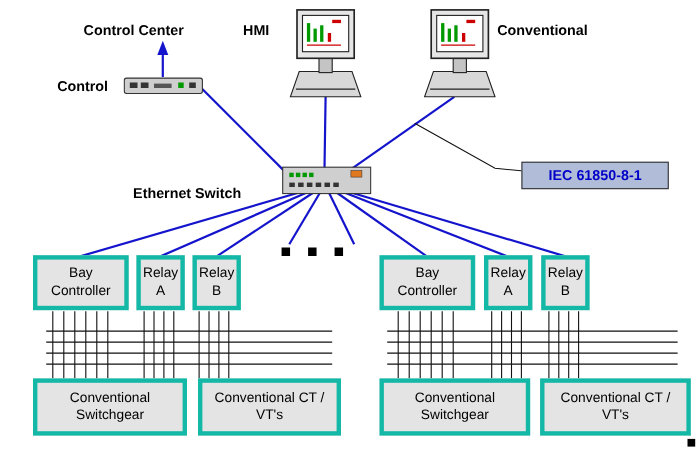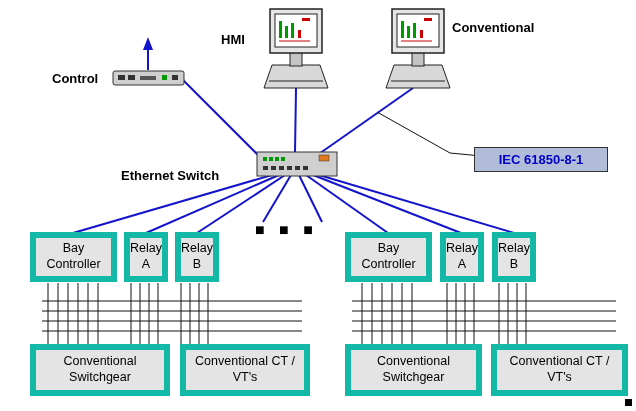--- a/index.html
+++ b/index.html
@@ -5,21 +5,21 @@
   html,body{margin:0;padding:0;background:#fff;}
   .canvas{
     position:relative;width:636px;height:411px;background:#ffffff;
     font-family:"Liberation Sans", sans-serif;color:#000;overflow:hidden;
   }
   .abs{position:absolute;}
   svg.layer{position:absolute;left:0;top:0;width:636px;height:411px;}
   .lbl{position:absolute;font-size:13px;font-weight:bold;white-space:nowrap;}
   .box{
     position:absolute;background:var(--box-fill,#e4e4e4);
-    border:6px solid #14b8a6;display:flex;align-items:center;justify-content:center;
+    border:4px solid #14b8a6;display:flex;align-items:center;justify-content:center;
     text-align:center;font-size:12.5px;line-height:1.25;padding:2px 6px;box-sizing:border-box;
   }
   .iec{
     position:absolute;background:var(--iec-fill,#b0bcd8);border:1px solid #333;
     color:var(--iec-text,#0000c8);font-weight:bold;font-size:13px;
     display:flex;align-items:center;justify-content:center;box-sizing:border-box;
   }
   .dots{position:absolute;font-size:16px;letter-spacing:5px;white-space:nowrap;}
   .blue line{stroke:var(--connection-blue,#1414cc);stroke-width:2;}
   .bluefill{fill:var(--connection-blue,#1414cc);stroke:none;}
@@ -103,22 +103,23 @@
     <rect x="19" y="6" width="4" height="4" fill="#009900"></rect>
     <rect x="25" y="6" width="4" height="4" fill="#009900"></rect>
     <rect x="7" y="15" width="5" height="4" fill="#333"></rect>
     <rect x="15" y="15" width="5" height="4" fill="#333"></rect>
     <rect x="23" y="15" width="5" height="4" fill="#333"></rect>
     <rect x="31" y="15" width="5" height="4" fill="#333"></rect>
     <rect x="39" y="15" width="5" height="4" fill="#333"></rect>
     <rect x="47" y="15" width="5" height="4" fill="#333"></rect>
   </svg>
 
+  <div class="lbl" style="left:76px;top:20px">Control Center</div>
   <div class="lbl" style="left:52px;top:71px">Control</div>
-  <div class="lbl" style="left:221px;top:32px">HMI</div>
+  <div class="lbl" style="left:221px;top:20px">HMI</div>
   <div class="lbl" style="left:452px;top:20px">Conventional</div>
   <div class="lbl" style="left:121px;top:168px">Ethernet Switch</div>
 
   <div class="iec" style="left:474px;top:147px;width:134px;height:25px">IEC 61850-8-1</div>
 
   <div class="box" style="left:30px;top:232px;width:87px;height:50px">Bay Controller</div>
   <div class="box" style="left:124px;top:232px;width:44px;height:50px">Relay A</div>
   <div class="box" style="left:175px;top:232px;width:44px;height:50px">Relay B</div>
   <div class="dots" style="left:255px;top:221px">■ ■ ■</div>
   <div class="box" style="left:345px;top:232px;width:87px;height:50px">Bay Controller</div>

